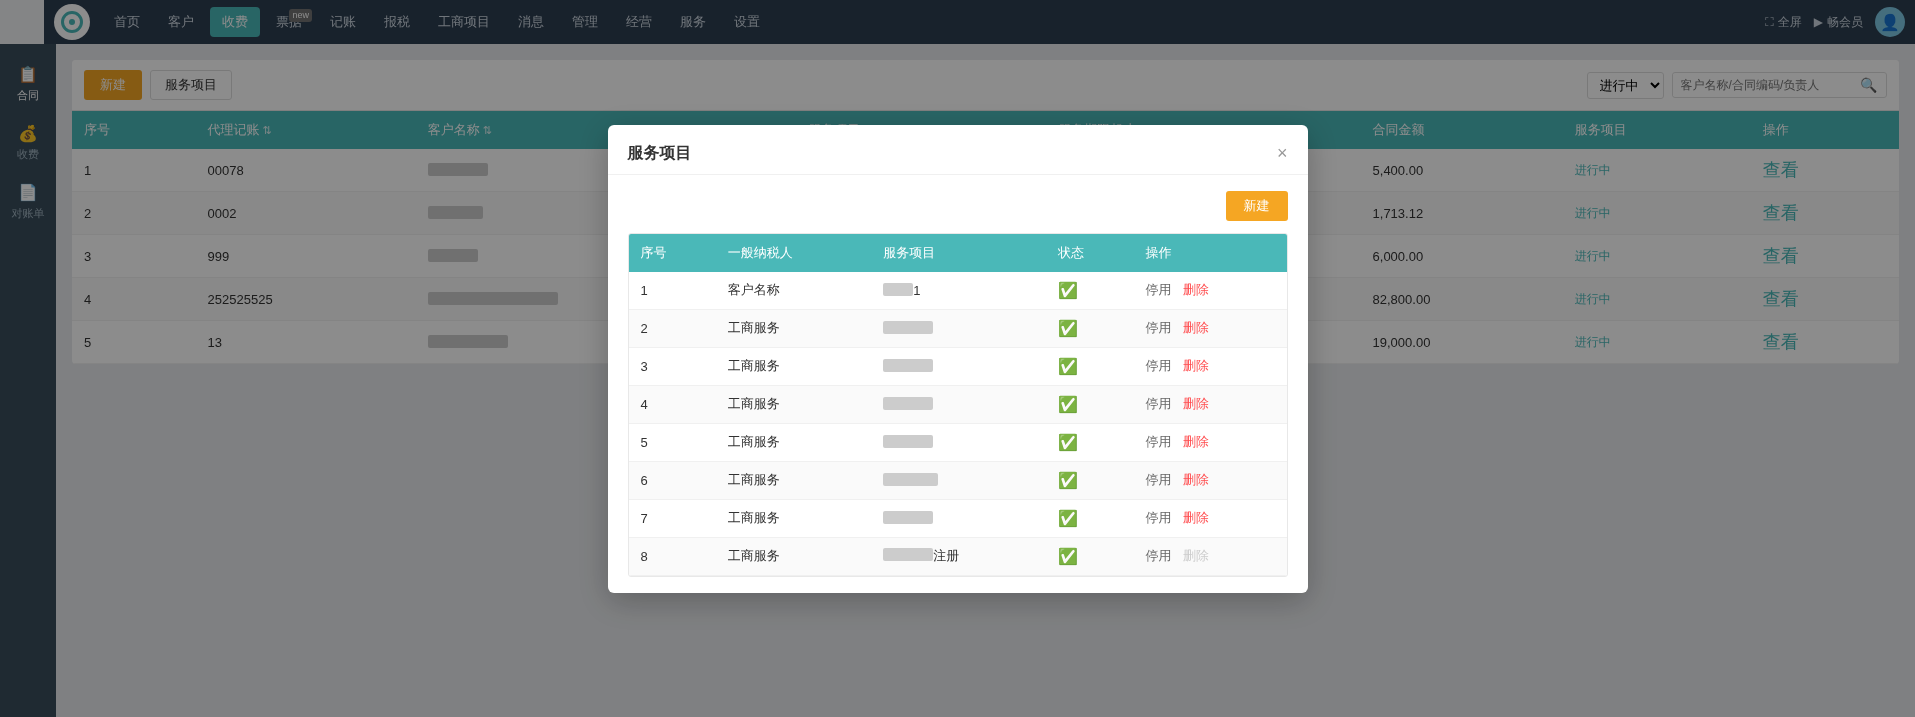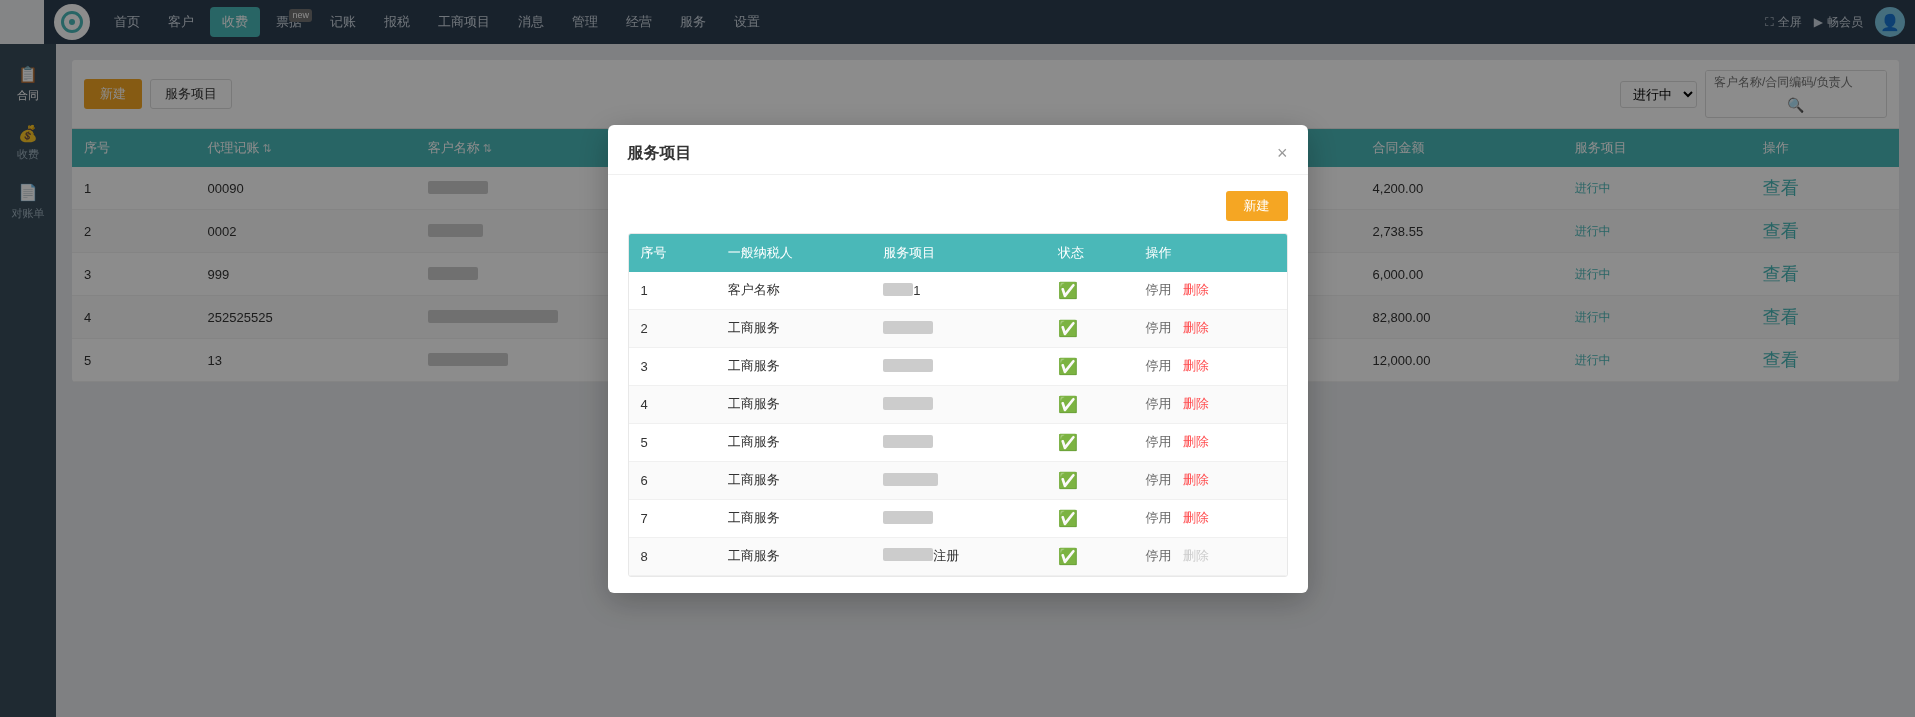--- a/index.html
+++ b/index.html
@@ -175,21 +175,20 @@
       border-radius: 3px;
       font-size: 13px;
       background: #fff;
     }
     .search-input-wrap {
       display: flex;
       align-items: center;
       border: 1px solid #ddd;
       border-radius: 3px;
       overflow: hidden;
-      flex-direction: column;
     }
     .search-input-wrap input {
       border: none;
       outline: none;
       padding: 4px 8px;
       font-size: 12px;
       width: 180px;
       color: #999;
     }
     .search-btn {
@@ -432,39 +431,39 @@
           <th class="sortable">服务项目▼</th>
           <th class="sortable">服务期限起止▼</th>
           <th>合同金额</th>
           <th>服务项目</th>
           <th>操作</th>
         </tr>
       </thead>
       <tbody id="contract-tbody">
       <tr>
     <td>1</td>
-    <td>00090</td>
+    <td>00078</td>
     <td>
       <span class="blurred-text" style="width:60px;height:13px;">&nbsp;</span>
     </td>
     <td>小规模记账</td>
     <td>202305-202404</td>
-    <td>4,200.00</td>
+    <td>5,400.00</td>
     <td><span class="status-badge">进行中</span></td>
     <td><span class="action-link">查看</span></td>
   </tr>
           <tr>
     <td>2</td>
     <td>0002</td>
     <td>
       <span class="blurred-text" style="width:55px;height:13px;">&nbsp;</span>
     </td>
     <td>小规模记账</td>
     <td>202305-202404</td>
-    <td>2,738.55</td>
+    <td>1,713.12</td>
     <td><span class="status-badge">进行中</span></td>
     <td><span class="action-link">查看</span></td>
   </tr>
           <tr>
     <td>3</td>
     <td>999</td>
     <td>
       <span class="blurred-text" style="width:50px;height:13px;">&nbsp;</span>
     </td>
     <td>小规模记账</td>
@@ -486,21 +485,21 @@
     <td><span class="action-link">查看</span></td>
   </tr>
           <tr>
     <td>5</td>
     <td>13</td>
     <td>
       <span class="blurred-text" style="width:80px;height:13px;">&nbsp;</span>
     </td>
     <td>小规模记账</td>
     <td>202303-202402</td>
-    <td>12,000.00</td>
+    <td>19,000.00</td>
     <td><span class="status-badge">进行中</span></td>
     <td><span class="action-link">查看</span></td>
   </tr>
         </tbody>
     </table>
   </div>
 </main>
 
 <div class="overlay">
   <div class="modal">

